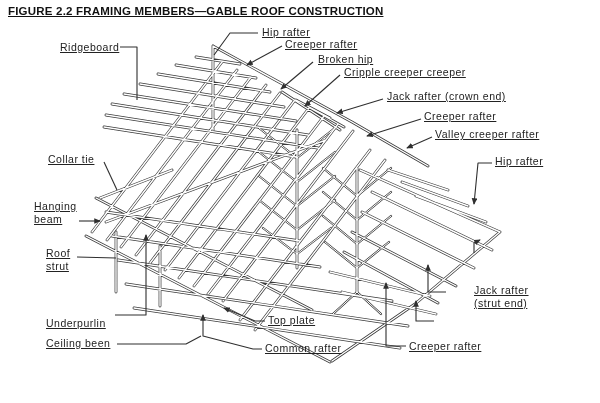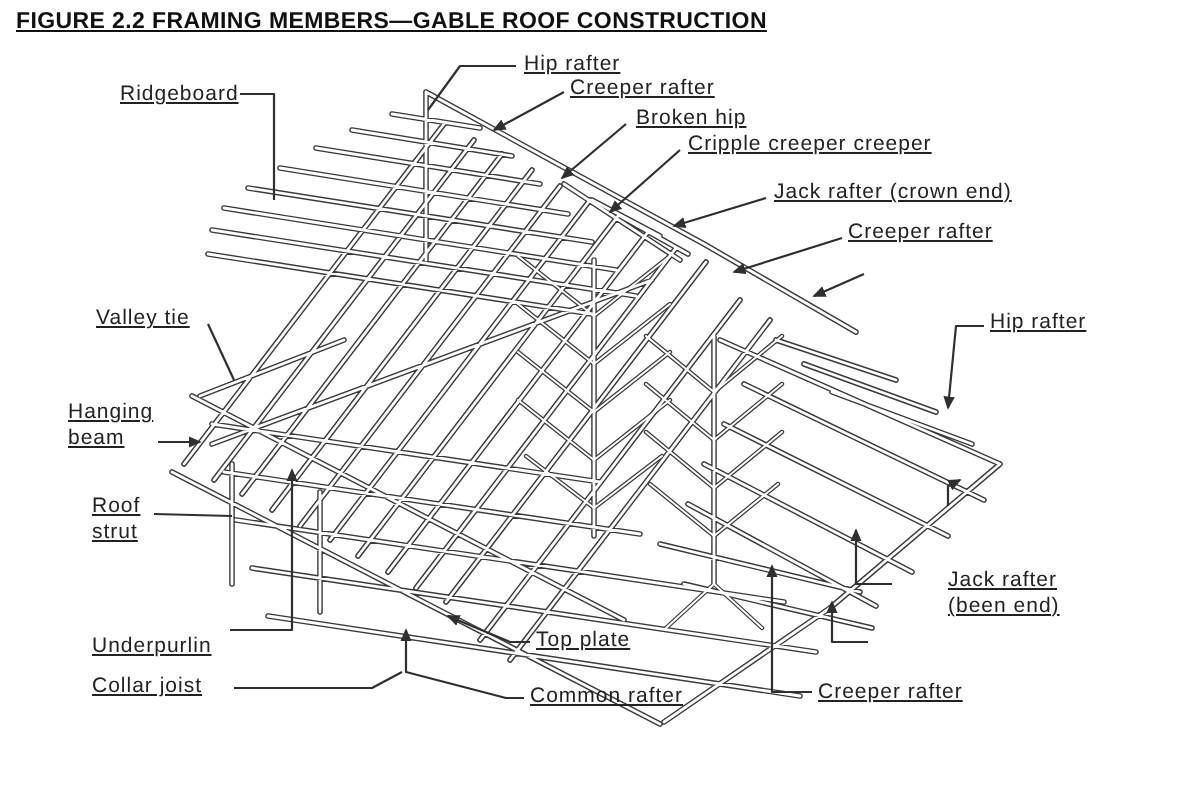--- a/index.html
+++ b/index.html
@@ -108,40 +108,41 @@
 
   <div id="figure-title">FIGURE 2.2 FRAMING MEMBERS—GABLE ROOF CONSTRUCTION</div>
 
   <div class="lbl" style="left:60px;top:41px">Ridgeboard</div>
   <div class="lbl" style="left:262px;top:26px">Hip rafter</div>
   <div class="lbl" style="left:285px;top:38px">Creeper rafter</div>
   <div class="lbl" style="left:318px;top:53px">Broken hip</div>
   <div class="lbl" style="left:344px;top:66px">Cripple creeper creeper</div>
   <div class="lbl" style="left:387px;top:90px">Jack rafter (crown end)</div>
   <div class="lbl" style="left:424px;top:110px">Creeper rafter</div>
+  <div class="lbl" style="left:435px;top:128px">Valley creeper rafter</div>
   <div class="lbl" style="left:495px;top:155px">Hip rafter</div>
 
 
   <div class="lbl" style="left:474px;top:284px">
     <div>Jack rafter</div>
-    <div>(been end)</div>
+    <div>(strut end)</div>
   </div>
 
   <div class="lbl" style="left:409px;top:340px">Creeper rafter</div>
   <div class="lbl" style="left:268px;top:314px">Top plate</div>
   <div class="lbl" style="left:265px;top:342px">Common rafter</div>
-  <div class="lbl" style="left:48px;top:153px">Valley tie</div>
+  <div class="lbl" style="left:48px;top:153px">Collar tie</div>
 
   <div class="lbl" style="left:34px;top:200px">
     <div>Hanging</div>
     <div>beam</div>
   </div>
 
   <div class="lbl" style="left:46px;top:247px">
     <div>Roof</div>
     <div>strut</div>
   </div>
 
   <div class="lbl" style="left:46px;top:317px">Underpurlin</div>
-  <div class="lbl" style="left:46px;top:337px">Collar joist</div>
+  <div class="lbl" style="left:46px;top:337px">Ceiling been</div>
 
 
 </div>
 
 </body></html>

